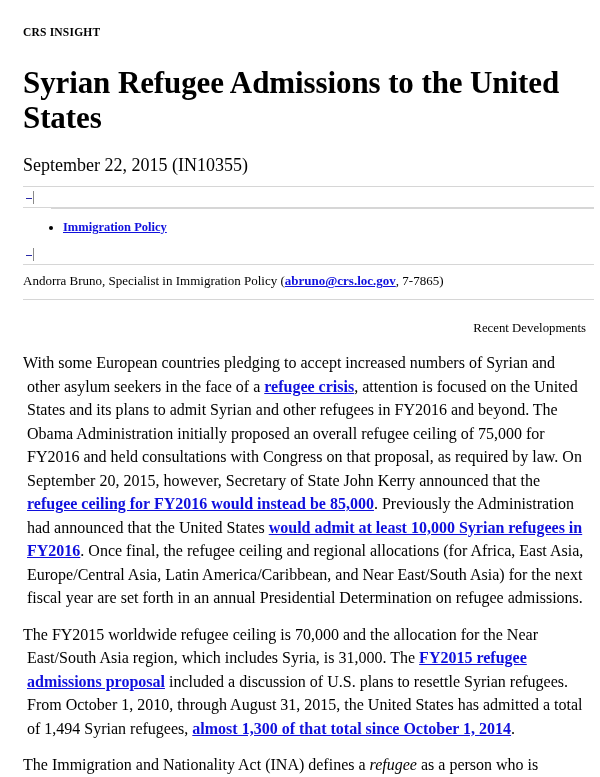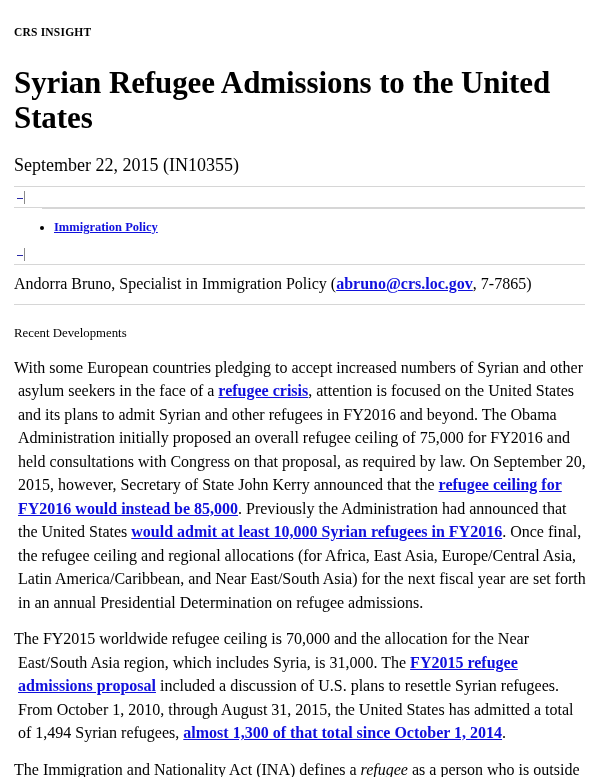--- a/index.html
+++ b/index.html
@@ -12,21 +12,21 @@
     height: 777px;
     overflow: hidden;
     font-family: "Liberation Serif", "DejaVu Serif", serif;
     color: #000000;
     -webkit-font-smoothing: antialiased;
   }
   .page {
     width: 600px;
     height: 777px;
     box-sizing: border-box;
-    padding: 26px 14px 0 14px;
+    padding: 26px 14px 0 23px;
     position: relative;
   }
 
   
   .masthead {
     font-family: "Liberation Serif", "DejaVu Serif", serif;
     font-weight: bold;
     font-size: 11.5px;
     letter-spacing: 0.2px;
     margin: 0 0 26px 0;
@@ -108,32 +108,33 @@
   
   a.lnk, .lnk {
     color: #1010dd;
     text-decoration: underline;
     cursor: pointer;
     font-weight: bold;
   }
 
   
   .author-line {
-    font-size: 16px;
+    font-size: 13px;
     line-height: 1.45;
     padding: 7px 0 8px 0;
     margin: 0;
   }
 
   
   .body-heading {
     font-size: 12.8px;
     line-height: 1.4;
     margin: 20px 0 13px 0;
     font-weight: normal;
+    text-align: right;
   }
   p.para {
     font-size: 16px;
     line-height: 1.47;
     margin: 0 0 13px 0;
     text-align: left;
     padding-left: 4px;
     text-indent: -4px;
   }
   p.para em { font-style: italic; }

